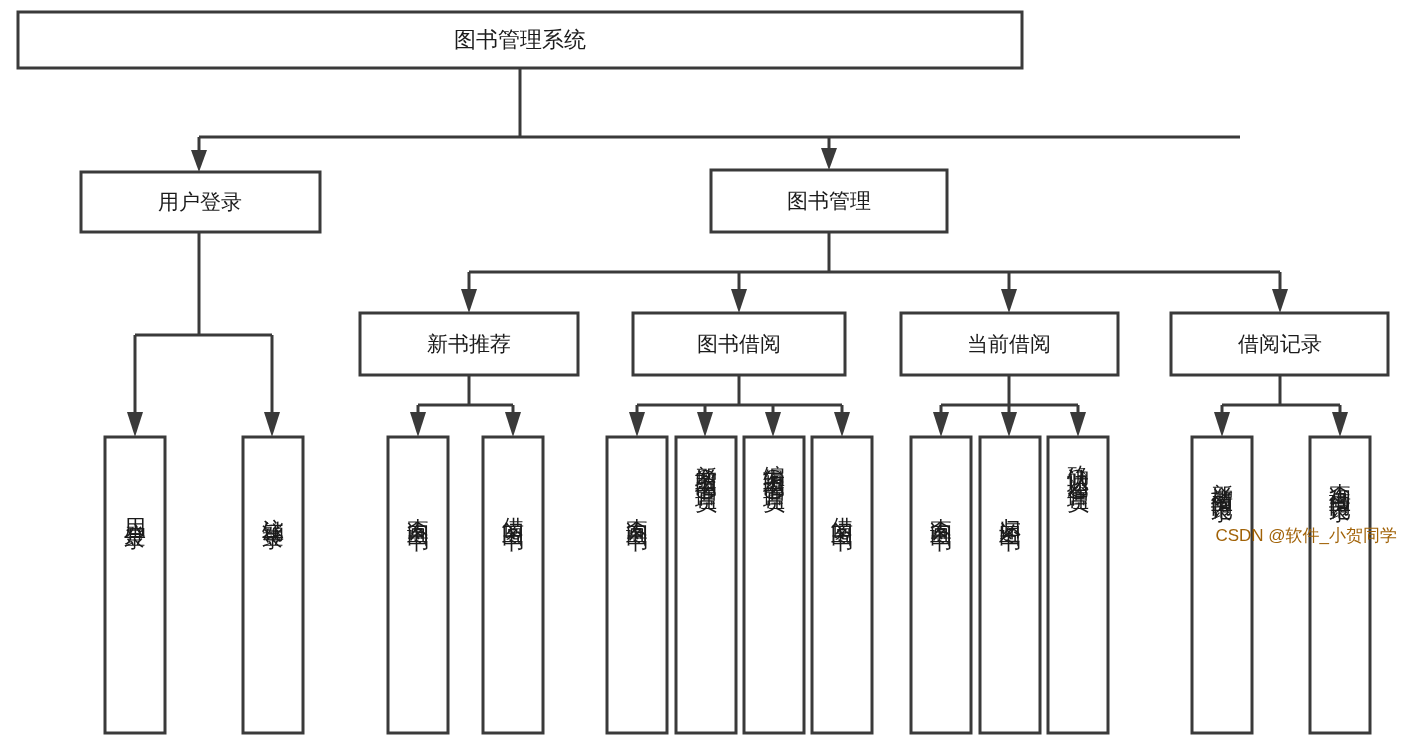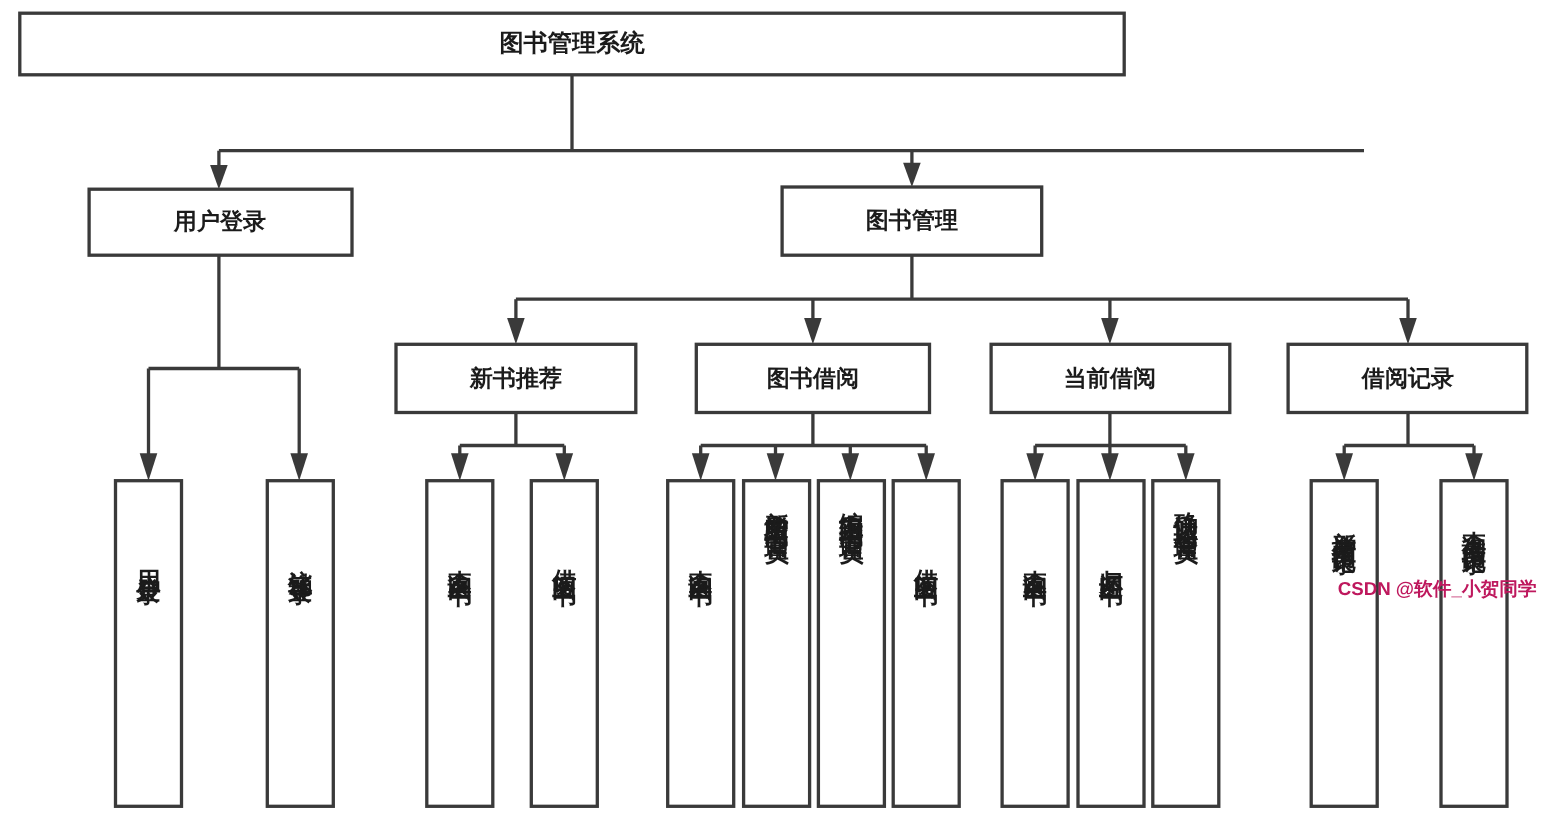--- a/index.html
+++ b/index.html
@@ -10,21 +10,20 @@
   body {
     width: 1405px;
     height: 747px;
     font-family: "Liberation Sans", "DejaVu Sans", sans-serif;
     overflow: hidden;
   }
   #diagram-root {
     position: relative;
     width: 1405px;
     height: 553px;
-    font-weight: bold;
   }
   svg.diagram-canvas {
     position: absolute;
     top: 0;
     left: 0;
     width: 1405px;
     height: 747px;
     display: block;
   }
   .node-rect {
@@ -71,21 +70,21 @@
     letter-spacing: 4px;
     color: #1b1b1b;
     white-space: nowrap;
   }
   .watermark {
     position: absolute;
     right: 8px;
     bottom: 6px;
     font-family: "Liberation Sans", "DejaVu Sans", sans-serif;
     font-size: 17px;
-    color: #be185d;
+    color: #a16207;
     white-space: nowrap;
     pointer-events: none;
   }
 </style>
 </head>
 <body>
 
 <div id="diagram-root">
 
   <svg class="diagram-canvas" viewBox="0 0 1405 747" xmlns="http://www.w3.org/2000/svg">

